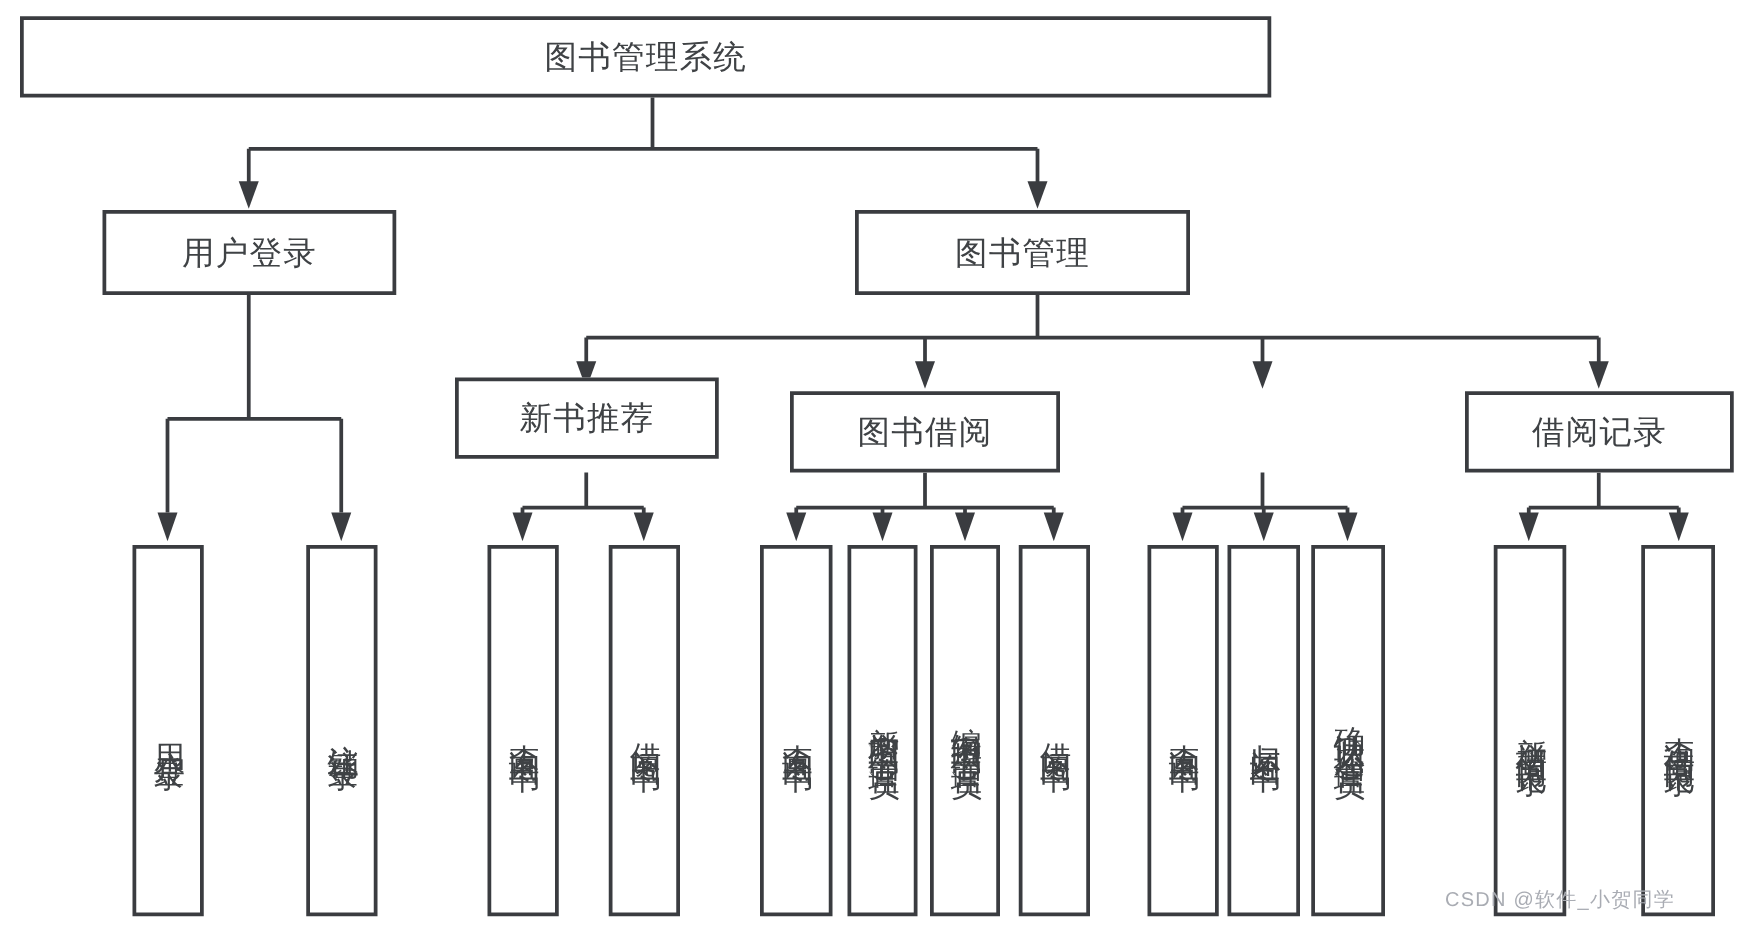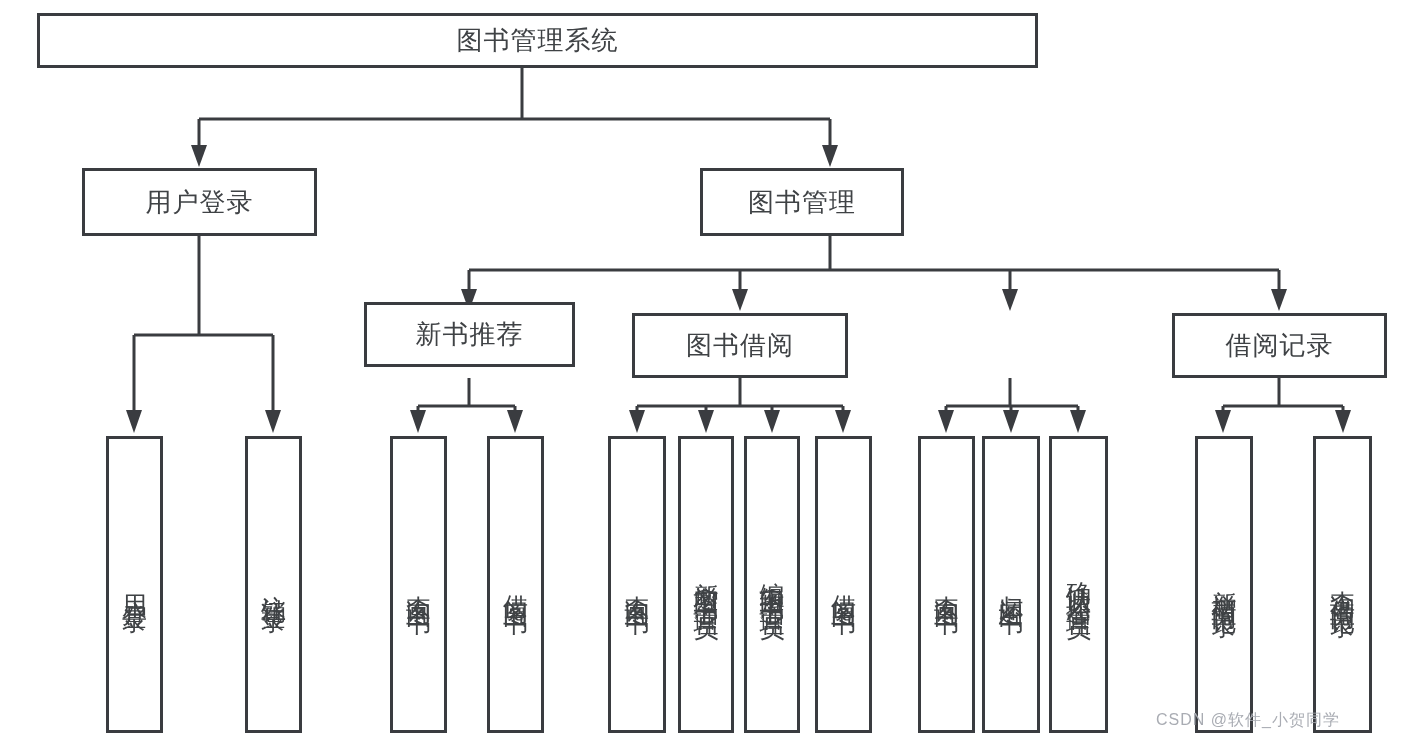--- a/index.html
+++ b/index.html
@@ -95,28 +95,28 @@
     <path d="M1010 378 V406 M946 406 H1078 M946 406 V412 M1011 406 V412 M1078 406 V412"></path>
     <polygon points="938,410 954,410 946,433"></polygon>
     <polygon points="1003,410 1019,410 1011,433"></polygon>
     <polygon points="1070,410 1086,410 1078,433"></polygon>
 
     <path d="M1279 378 V406 M1223 406 H1343 M1223 406 V412 M1343 406 V412"></path>
     <polygon points="1215,410 1231,410 1223,433"></polygon>
     <polygon points="1335,410 1351,410 1343,433"></polygon>
   </svg>
 
-  <div class="box" style="left:37px; top:13px; width:1001px; height:55px;">
+  <div class="box" style="left:16px; top:13px; width:1001px; height:65px;">
     <span>图书管理系统</span>
   </div>
 
   <div class="box" style="left:82px; top:168px; width:235px; height:68px;">
     <span>用户登录</span>
   </div>
-  <div class="box" style="left:700px; top:168px; width:204px; height:68px;">
+  <div class="box" style="left:684px; top:168px; width:268px; height:68px;">
     <span>图书管理</span>
   </div>
 
   <div class="box" style="left:364px; top:302px; width:211px; height:65px;justify-content:center;">
     <span>新书推荐</span>
   </div>
   <div class="box" style="left:632px; top:313px; width:216px; height:65px;">
     <span>图书借阅</span>
   </div>
   <div class="box" style="left:1172px; top:313px; width:215px; height:65px;">

